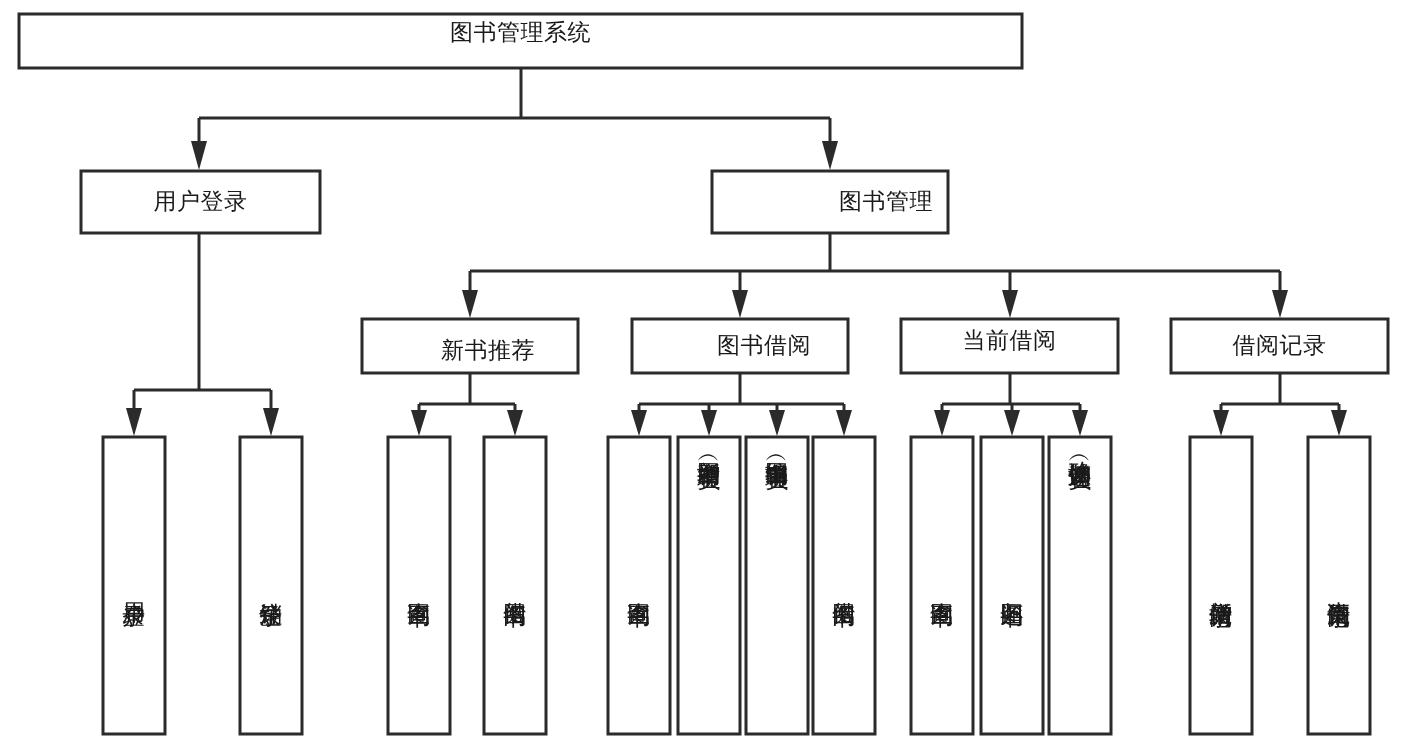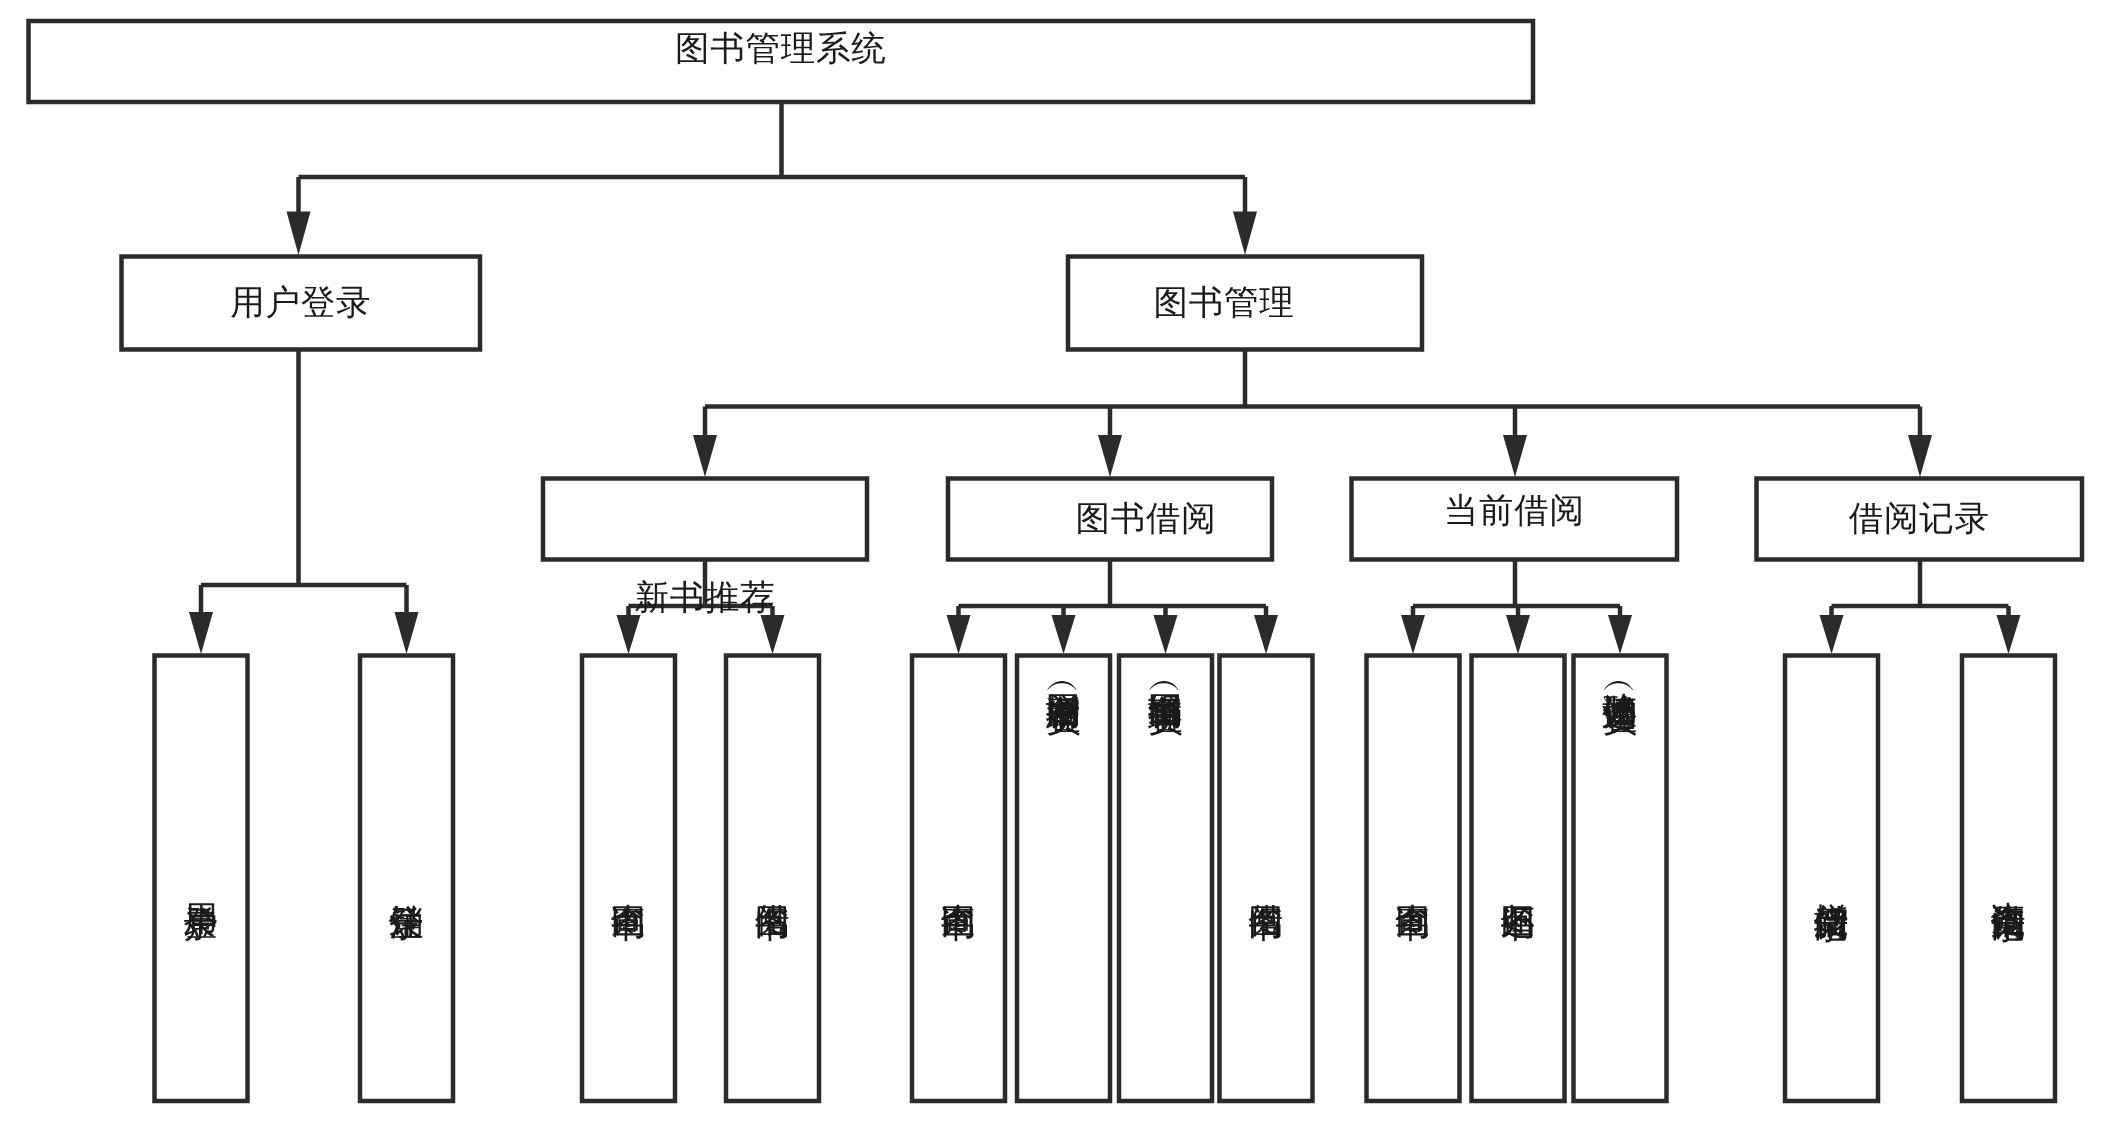--- a/index.html
+++ b/index.html
@@ -187,23 +187,23 @@
       <path class="connector" d="M 1221 404 L 1221 412"></path>
       <path class="connector" d="M 1339 404 L 1339 412"></path>
       <polygon class="arrow-head" points="1213,410 1229,410 1221,436"></polygon>
       <polygon class="arrow-head" points="1331,410 1347,410 1339,436"></polygon>
     </g>
   </svg>
 
   <div class="node-label-h" style="left:19px; top:14px; width:1003px; height:38px;">图书管理系统</div>
 
   <div class="node-label-h" style="left:81px; top:171px; width:239px; height:62px;">用户登录</div>
-  <div class="node-label-h" style="left:682px; top:171px; width:268px; height:62px;">图书管理</div>
-
-  <div class="node-label-h" style="left:362px; top:319px; width:216px; height:64px;margin-top:48px;">新书推荐</div>
+  <div class="node-label-h" style="left:752px; top:171px; width:268px; height:62px;">图书管理</div>
+
+  <div class="node-label-h" style="left:380px; top:319px; width:216px; height:64px;">新书推荐</div>
   <div class="node-label-h" style="left:632px; top:319px; width:216px; height:54px;padding-left:24px;">图书借阅</div>
   <div class="node-label-h" style="left:901px; top:319px; width:217px; height:44px;">当前借阅</div>
   <div class="node-label-h" style="left:1171px; top:319px; width:217px; height:54px;text-align:right;">借阅记录</div>
 
   <div class="node-label-v" style="left:103px; top:437px; width:62px; height:297px;">用户登录</div>
   <div class="node-label-v" style="left:240px; top:437px; width:62px; height:297px;">注销登录</div>
 
   <div class="node-label-v" style="left:388px; top:437px; width:62px; height:297px;">查询图书</div>
   <div class="node-label-v" style="left:484px; top:437px; width:62px; height:297px;">借阅图书</div>
 

